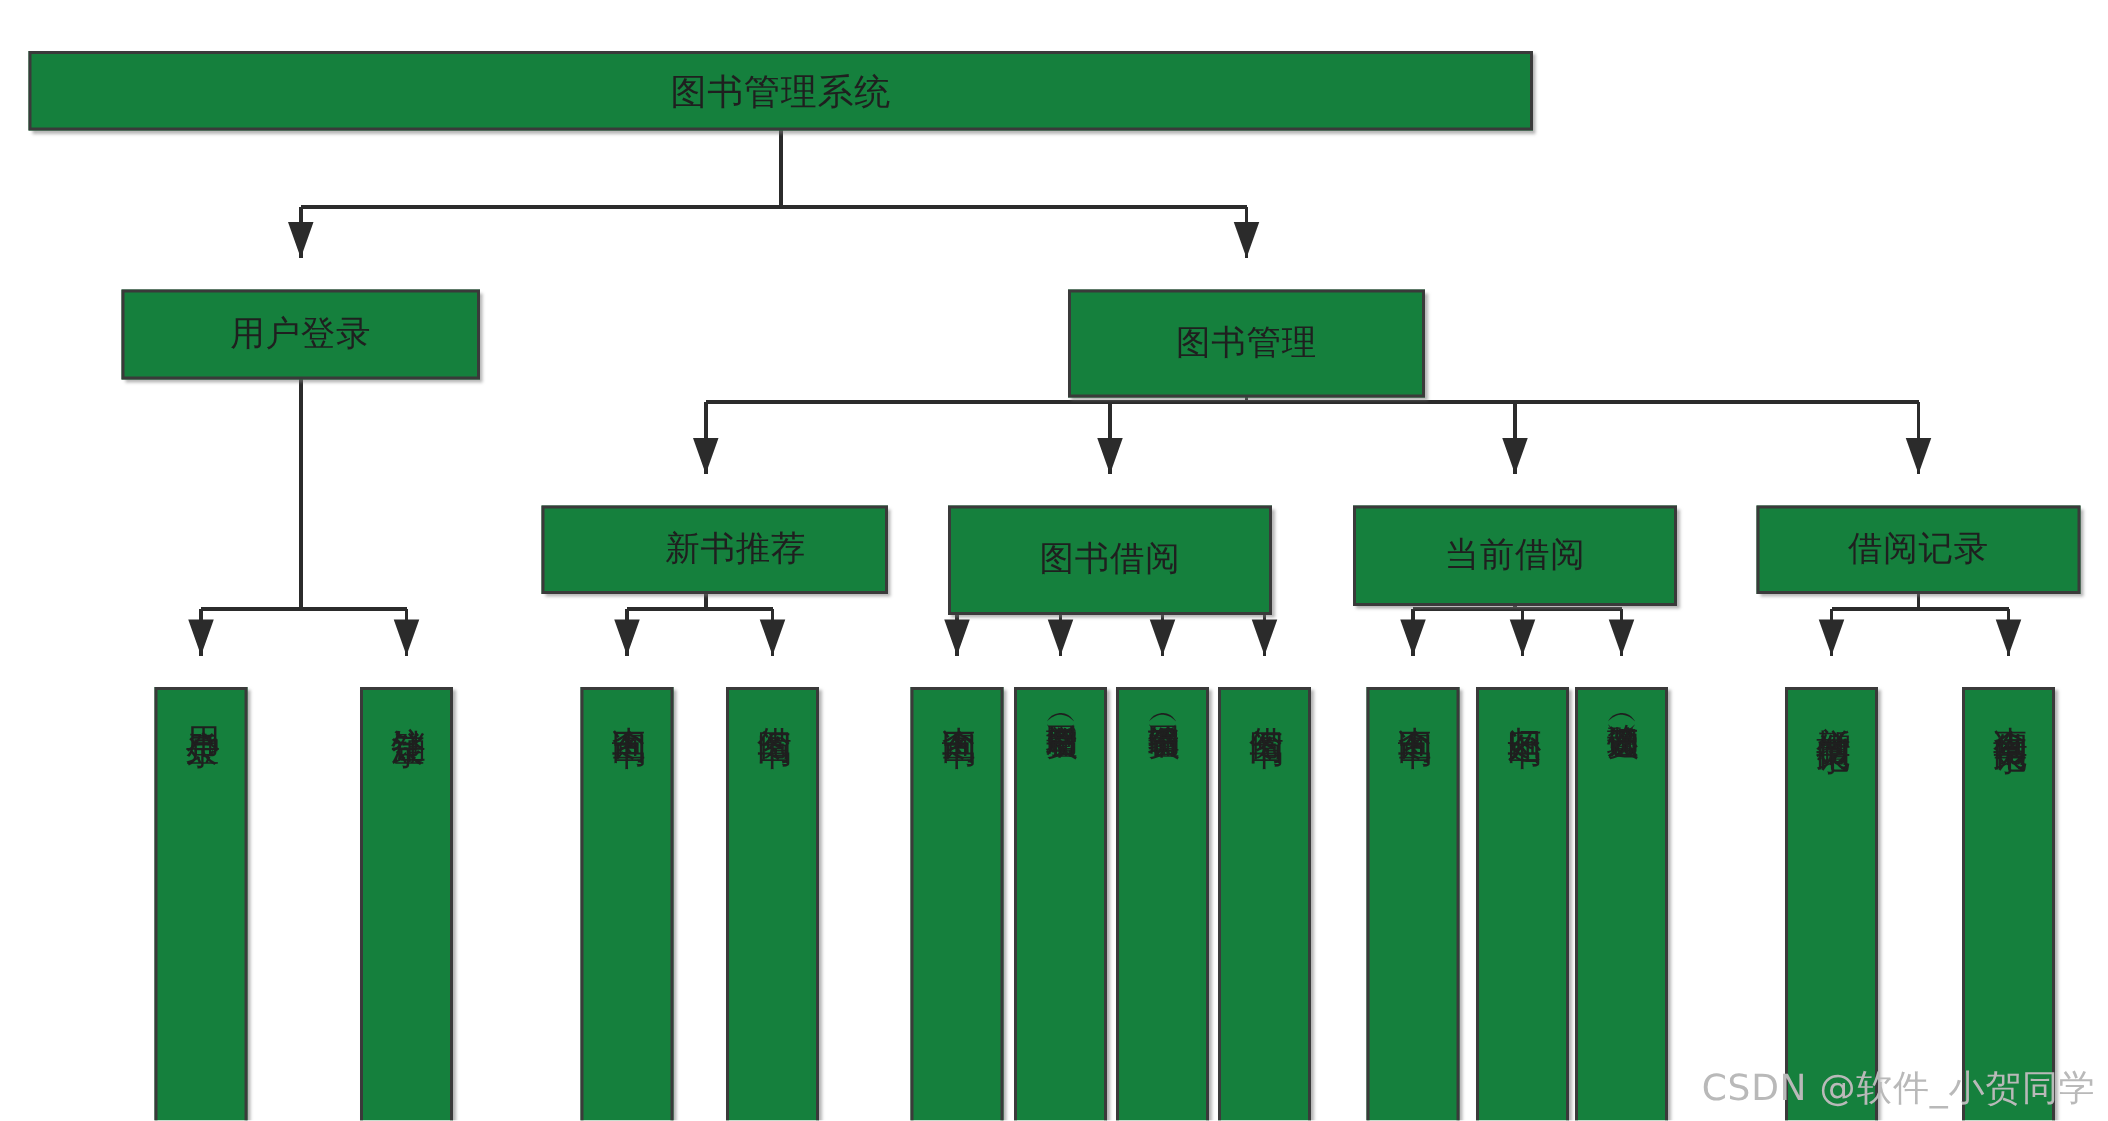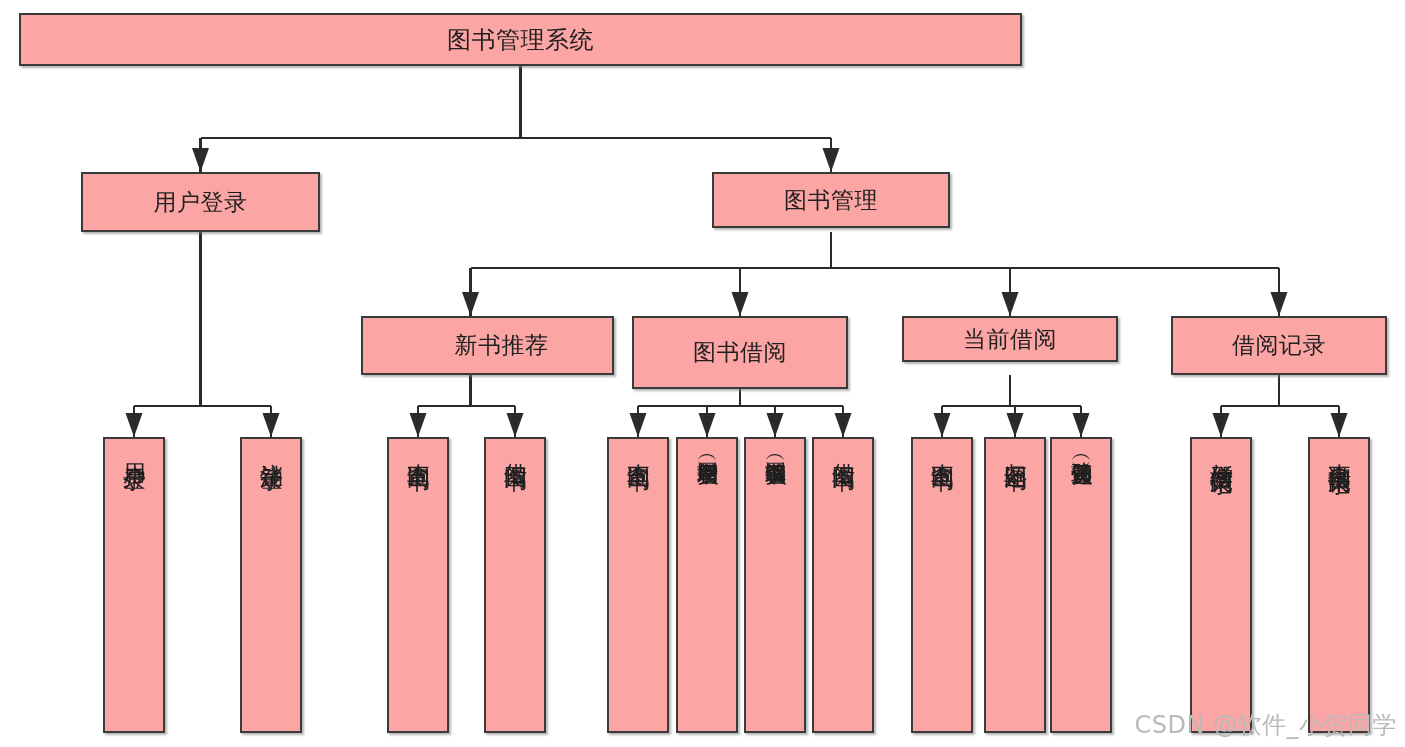--- a/index.html
+++ b/index.html
@@ -22,28 +22,29 @@
     position: absolute;
     left: 0;
     top: 0;
     width: 1405px;
     height: 747px;
     pointer-events: none;
   }
   .node {
     position: absolute;
     box-sizing: border-box;
-    background: #fca5a5;
+    background: #15803d;
     border: 2.2px solid #3a3a3a;
     box-shadow: 2px 2px 2px rgba(120,120,120,0.55);
     display: flex;
     align-items: center;
     justify-content: center;
     color: #1f1f1f;
     z-index: 2;
+    margin-top: 21px;
   }
   .node .label {
     display: block;
     white-space: nowrap;
     letter-spacing: 0.5px;
   }
   
   .node.h .label {
     font-size: 23px;
     line-height: 1;
@@ -140,31 +141,31 @@
       <path d="M1330.5,413 L1347.5,413 L1339,437 Z" fill="#2b2b2b"></path>
     </svg>
 
   <div class="node h root" id="n-root" style="left: 19px; top: 13px; width: 1003px; height: 53px;">
     <span class="label">图书管理系统</span>
   </div>
 
   <div class="node h" id="n-user-login" style="left: 81px; top: 172px; width: 239px; height: 60px;">
     <span class="label">用户登录</span>
   </div>
-  <div class="node h" id="n-book-manage" style="left: 712px; top: 172px; width: 238px; height: 56px;">
+  <div class="node h" id="n-book-manage" style="left: 712px; top: 172px; width: 238px; height: 72px;">
     <span class="label">图书管理</span>
   </div>
 
-  <div class="node h" id="n-new-book-recommend" style="left: 361px; top: 316px; width: 253px; height: 59px; padding-left: 28px;">
+  <div class="node h" id="n-new-book-recommend" style="left: 361px; top: 316px; width: 231px; height: 59px; padding-left: 28px;">
     <span class="label">新书推荐</span>
   </div>
   <div class="node h" id="n-book-borrow" style="left: 632px; top: 316px; width: 216px; height: 73px;">
     <span class="label">图书借阅</span>
   </div>
-  <div class="node h" id="n-current-borrow" style="left: 902px; top: 316px; width: 216px; height: 46px;">
+  <div class="node h" id="n-current-borrow" style="left: 902px; top: 316px; width: 216px; height: 67px;">
     <span class="label">当前借阅</span>
   </div>
   <div class="node h" id="n-borrow-record" style="left: 1171px; top: 316px; width: 216px; height: 59px;">
     <span class="label">借阅记录</span>
   </div>
 
   <div class="node v" id="n-leaf-user-login" style="left: 103px; top: 437px; width: 62px; height: 296px;">
     <span class="label">用户登录</span>
   </div>
   <div class="node v" id="n-leaf-logout" style="left: 240px; top: 437px; width: 62px; height: 296px;">

